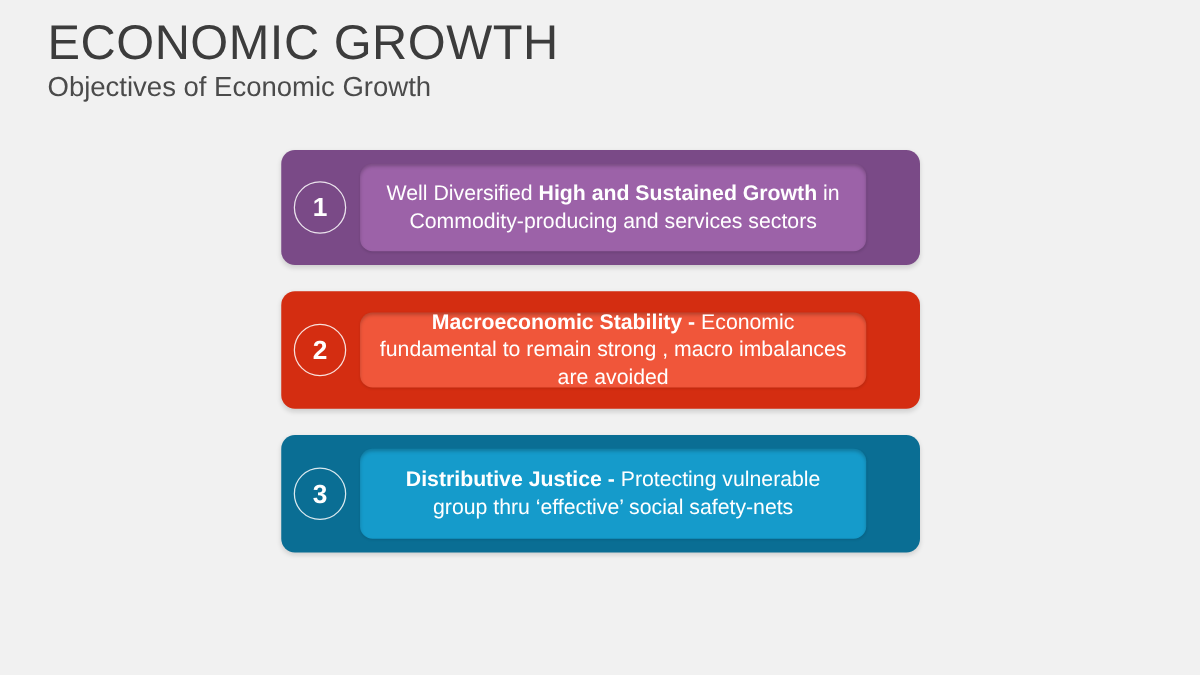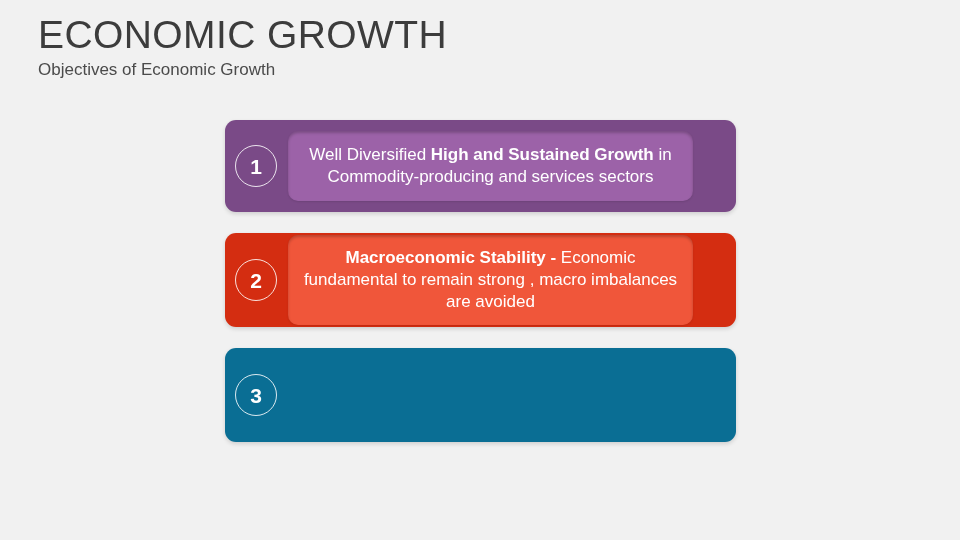--- a/index.html
+++ b/index.html
@@ -31,21 +31,21 @@
   .slide-title {
     font-size: 39px;
     font-weight: normal;
     color: #3c3c3c;
     letter-spacing: 0.4px;
     line-height: 38px;
     margin: 0;
     white-space: nowrap;
   }
   .slide-subtitle {
-    font-size: 17px;
+    font-size: 22px;
     font-weight: normal;
     color: #4b4b4b;
     line-height: 24px;
     margin: 4px 0 0 0;
     white-space: nowrap;
   }
 
   
   .bars {
     position: absolute;
@@ -96,21 +96,21 @@
     line-height: 22px;
     display: flex;
     align-items: center;
     justify-content: center;
     padding: 0 14px;
     box-sizing: border-box;
     box-shadow: inset 0 2px 3px rgba(0,0,0,0.22),
                 0 1px 2px rgba(0,0,0,0.10);
   }
   .panel-1 { height: 70px; background: #9c62a8; }
-  .panel-2 { height: 90px; background: #f0563a; }
+  .panel-2 { height: 60px; background: #f0563a; }
   .panel-3 { height: 72px; background: #159bcb; }
 
   .panel .txt { display: block; }
   .panel b { font-weight: bold; }
 </style>
 </head>
 <body>
 
 <div class="slide">
 
@@ -130,16 +130,19 @@
 
     <div class="bar bar-2">
       <div class="badge">2</div>
       <div class="panel panel-2">
         <span class="txt"><span></span><b>Macroeconomic Stability -</b><span> Economic fundamental to remain strong , macro imbalances are avoided</span></span>
       </div>
     </div>
 
     <div class="bar bar-3">
       <div class="badge">3</div>
+      <div class="panel panel-3">
+        <span class="txt"><span></span><b>Distributive Justice -</b><span> Protecting vulnerable group thru ‘effective’ social safety-nets</span></span>
+      </div>
     </div>
 
   </div>
 </div>
 
 </body></html>

